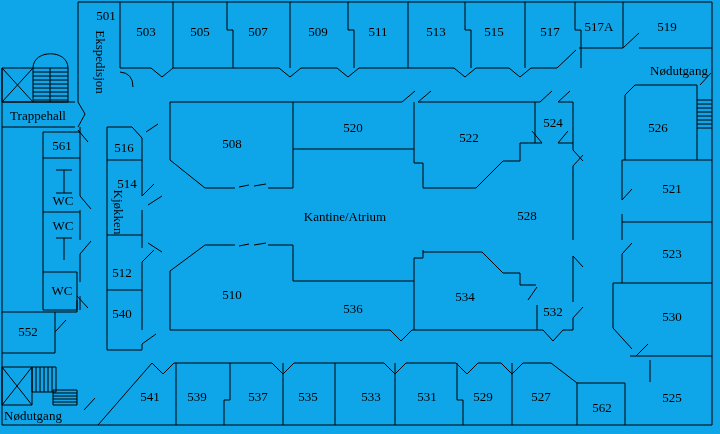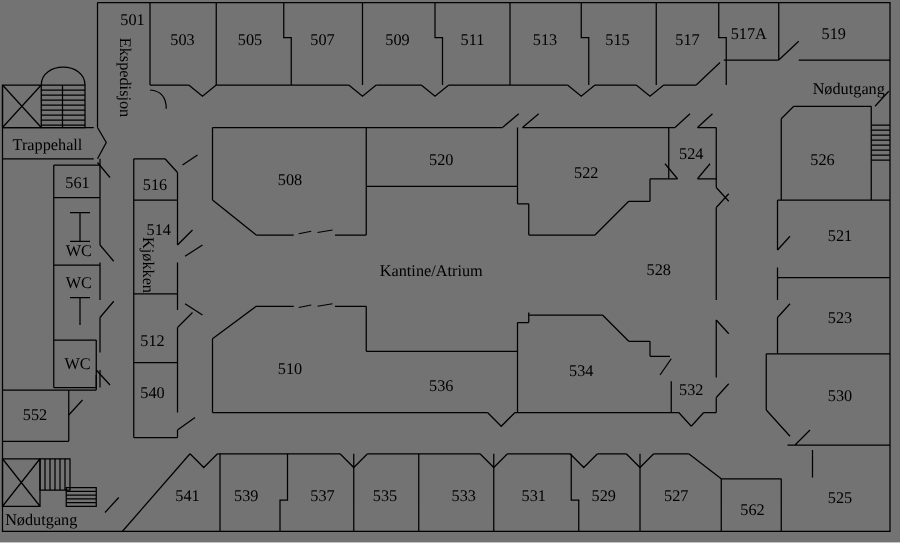--- a/index.html
+++ b/index.html
@@ -1,16 +1,16 @@
 <!DOCTYPE html>
 <html><head>
 <meta charset="utf-8">
 <style>
   html,body{margin:0;padding:0;background:#fff;}
-  .stage{width:720px;height:434px;position:relative;background:#737373;overflow:hidden;}
+  .stage{width:720px;height:434px;position:relative;background:#0ea5e9;overflow:hidden;}
   svg{display:block;}
   .wall{stroke:#000;stroke-width:1;fill:none;}
   .tread{stroke:#000;stroke-width:1;fill:none;}
   #labels-layer text{
     font-family:"Liberation Serif","DejaVu Serif",serif;
     font-size:13px;fill:#000;text-anchor:middle;
   }
 </style>
 </head>
 <body>

